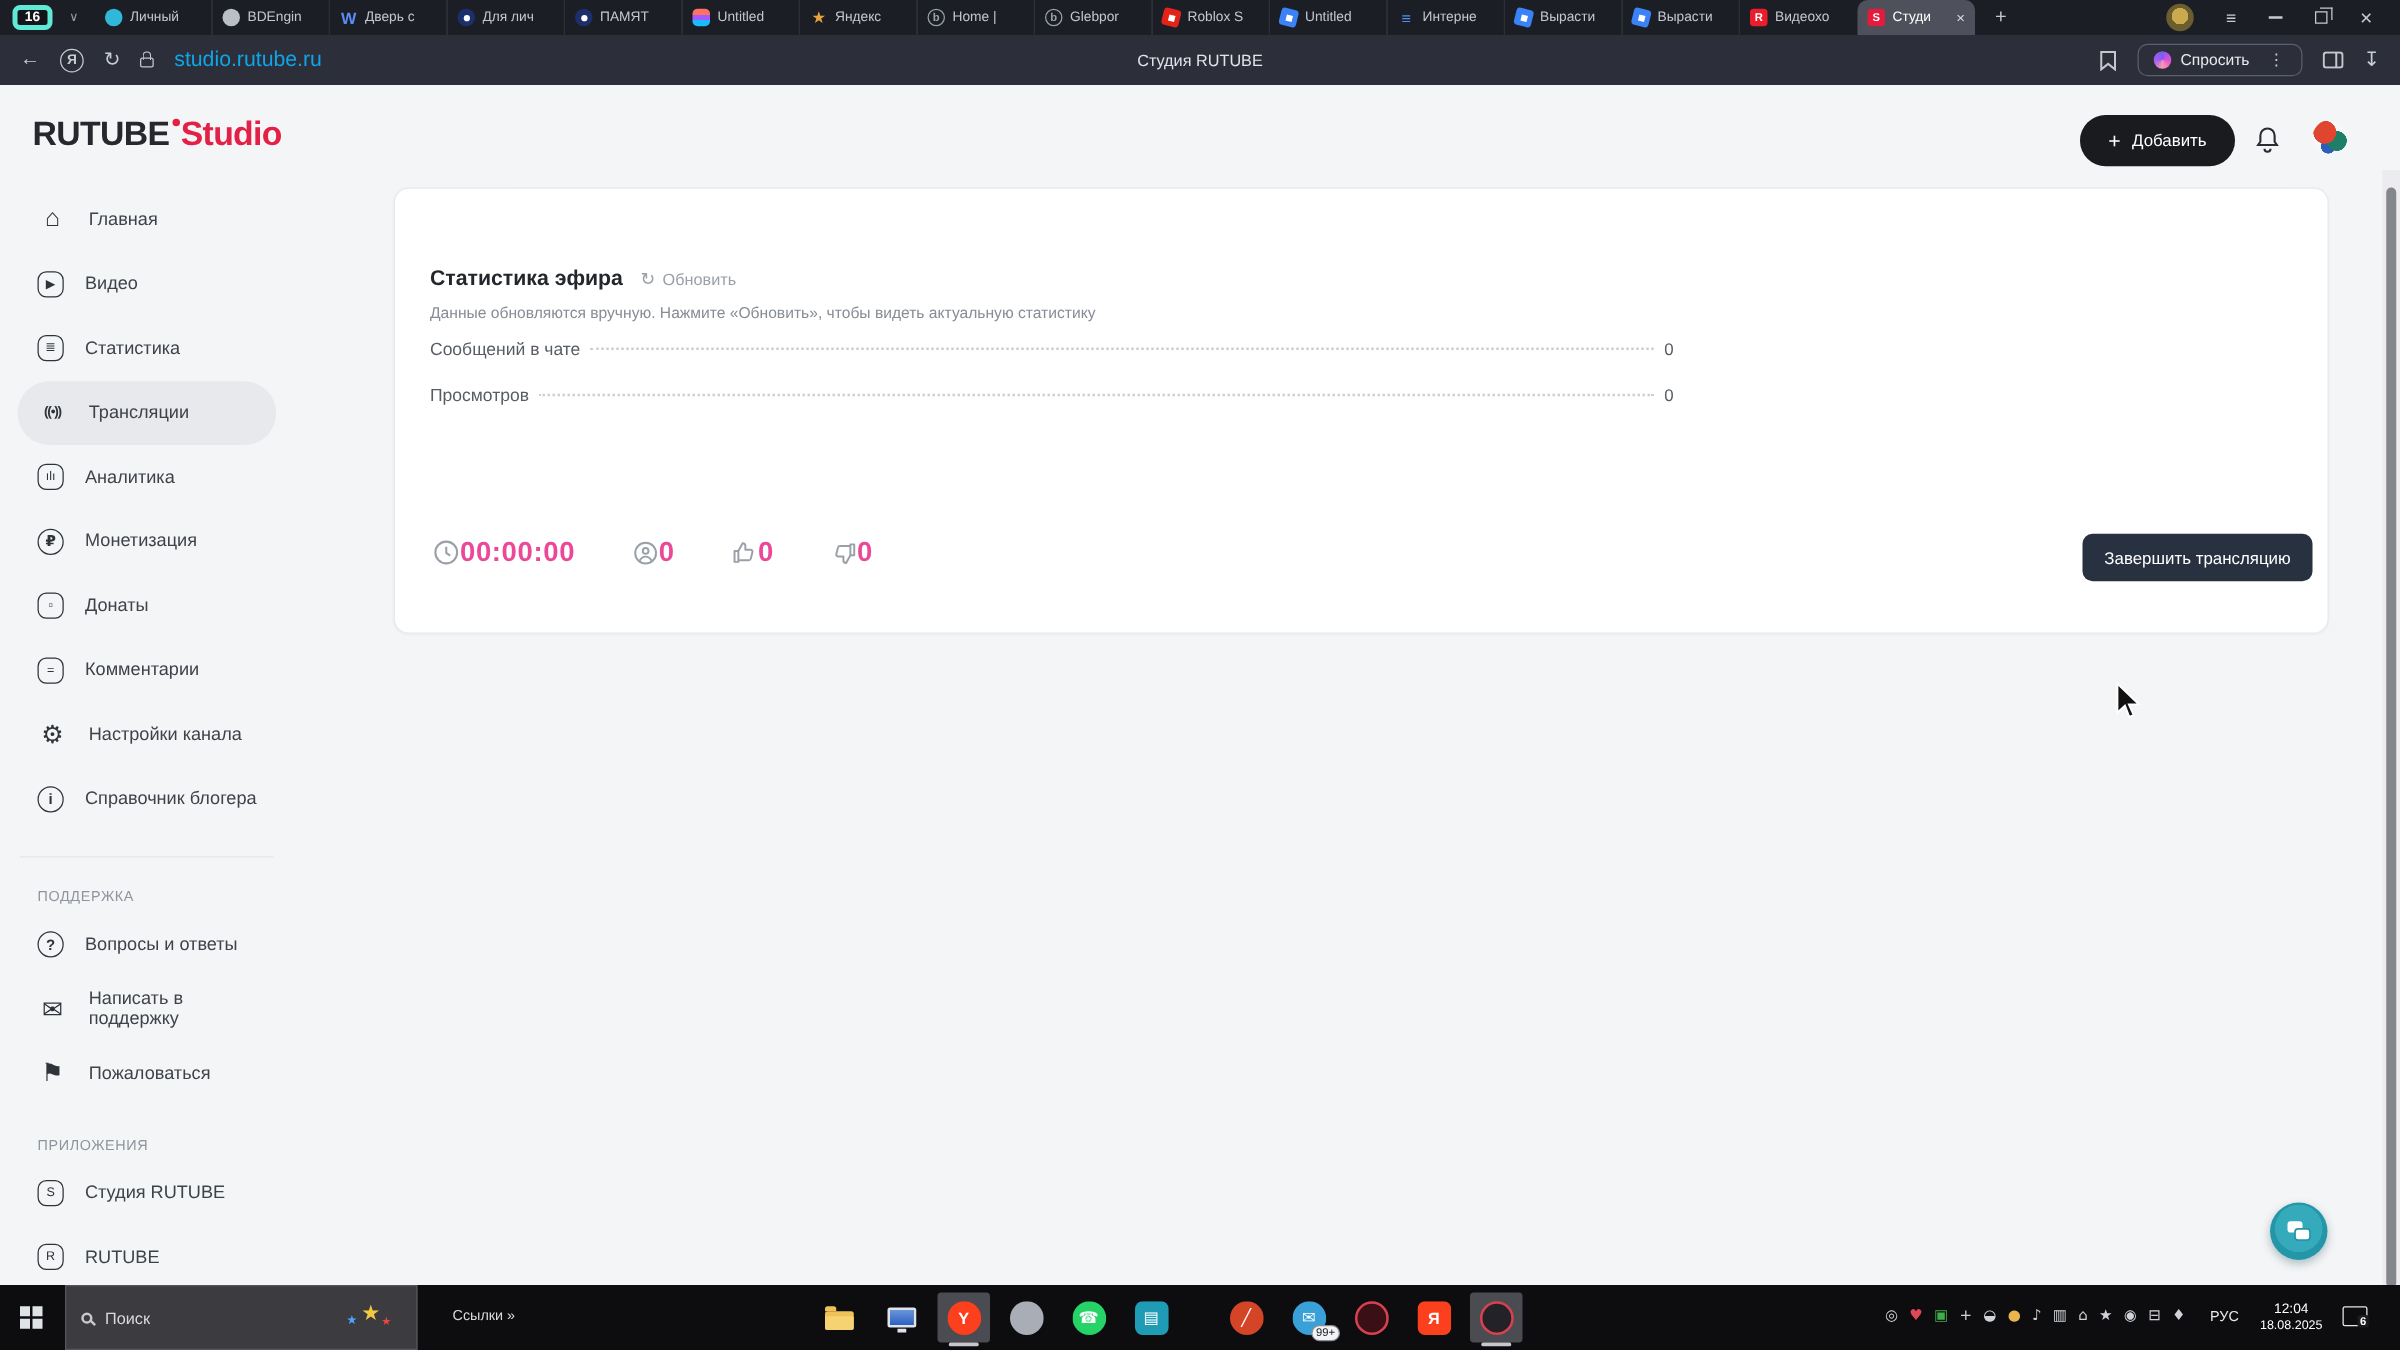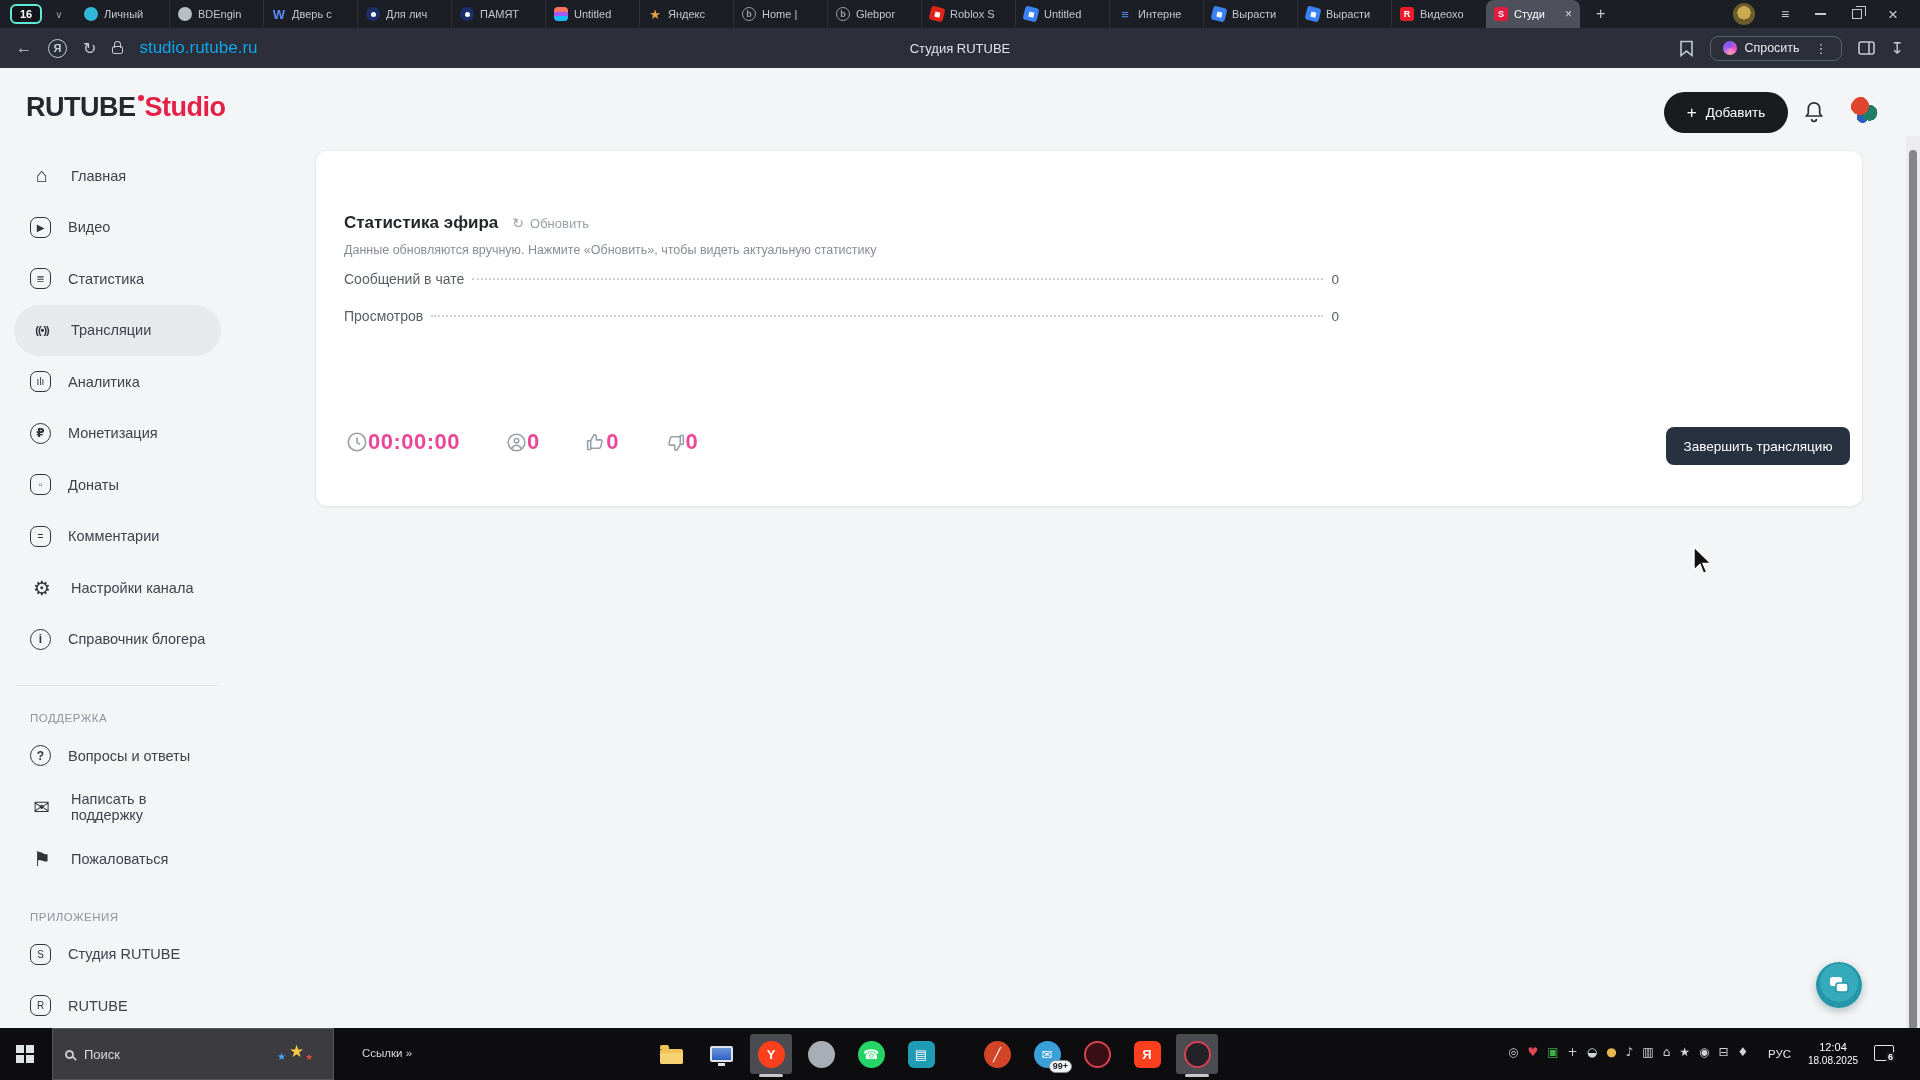--- a/index.html
+++ b/index.html
@@ -1,19 +1,19 @@
 <!DOCTYPE html>
 <html style="--studio_red: #e32045; --link_red: #d75b55; --toggle_red: #ee4956; --live_red: #e02b3c; --dark_button: #273140; --add_button: #1a1b1f; --fab: #2496a8;"><head>
 <meta charset="utf-8">
 <style>
   *{margin:0;padding:0;box-sizing:border-box;font-family:"Liberation Sans","DejaVu Sans",sans-serif}
   html,body{width:1920px;height:1080px;overflow:hidden;background:#f4f5f7}
   
   .tabbar{position:absolute;left:0;top:0;width:1920px;height:28px;background:#1c1e26;display:flex;align-items:center;padding:0 10px;gap:6px}
-  .tabcount{width:32px;height:20px;border:2px solid #5eead4;border-radius:6px;color:#fff;font-size:11px;font-weight:700;display:flex;align-items:center;justify-content:center;background:#14151b}
+  .tabcount{width:32px;height:20px;border:4px solid #5eead4;border-radius:6px;color:#fff;font-size:11px;font-weight:700;display:flex;align-items:center;justify-content:center;background:#14151b}
   .tabchev{color:#9aa0ab;font-size:10px;width:22px;text-align:center}
   .tabs{display:flex;align-items:center;height:28px;overflow:hidden}
   .tab{width:94px;height:28px;display:flex;align-items:center;gap:6px;padding:0 8px;color:#c3c7d0;font-size:11px;white-space:nowrap;overflow:hidden}
   .tab+.tab{box-shadow:-1px 0 0 rgba(255,255,255,.08)}
   .tab.active{background:#4e515b;border-radius:8px 8px 0 0;color:#fff;box-shadow:none}
   .tlabel{flex:1;overflow:hidden;text-overflow:ellipsis}
   .tclose{font-size:12px;color:#d8dbe1}
   .fav{width:14px;height:14px;border-radius:50%;flex:none;display:flex;align-items:center;justify-content:center;font-size:9px;font-weight:700;color:#fff}
   .fav.sq{border-radius:3px}
   .fav.glyph{background:transparent!important;font-size:13px}
@@ -112,21 +112,21 @@
   .sparkles{margin-left:auto;position:relative;width:46px;height:30px}
   .sparkles b{position:absolute;font-weight:400}
   .tlinks{position:absolute;left:362px;top:19px;color:#d9d9d9;font-size:11.5px}
   .tapps{position:absolute;left:650px;top:6px;display:flex;gap:8px}
   .apptile{width:42px;height:40px;display:flex;align-items:center;justify-content:center;position:relative}
   .apptile.active{background:#4b4b52;border-radius:3px}
   .apptile.active::after{content:"";position:absolute;bottom:-3px;left:9px;right:9px;height:3px;background:#c8c8cc;border-radius:2px}
   .apptile.gap{margin-left:26px}
   .aico{width:27px;height:27px;border-radius:50%;display:flex;align-items:center;justify-content:center;font-size:13px;font-weight:700;border:2px solid transparent}
   .aico.sqi{border-radius:6px}
-  .abadge{position:absolute;right:-4px;bottom:1px;background:#f2f3f5;color:#1d1f24;font-size:9px;font-weight:700;padding:0 3px;border-radius:8px;border:1px solid #8a8f98;line-height:11px}
+  .abadge{position:absolute;right:-4px;bottom:1px;background:#f2f3f5;color:#1d1f24;font-size:9px;font-weight:400;padding:0 3px;border-radius:8px;border:1px solid #8a8f98;line-height:11px}
   .abadge:empty{display:none}
   .folder{width:23px;height:15px;background:#eec256;border-radius:2px;position:relative;margin-top:4px}
   .folder::before{content:"";position:absolute;top:-4px;left:0;width:9px;height:4px;background:#eec256;border-radius:2px 2px 0 0}
   .folder::after{content:"";position:absolute;bottom:0;left:0;width:23px;height:11px;background:#f7d273;border-radius:1px 1px 2px 2px}
   .displayico{width:23px;height:16px;background:linear-gradient(#6a96d8,#2f5fc4);border:2px solid #dfe3ea;border-radius:2px;position:relative}
   .displayico::after{content:"";position:absolute;left:6px;bottom:-6px;width:7px;height:3px;background:#dfe3ea}
   .ttray{position:absolute;left:1508px;top:18px;display:flex;gap:9px;align-items:center}
   .ttray span{font-size:12px;line-height:1;font-family:"DejaVu Sans",sans-serif}
   .tlang{position:absolute;left:1768px;top:20px;color:#e8e8e8;font-size:11.5px}
   .tclock{position:absolute;left:1804px;top:12px;width:58px;text-align:center;color:#fff;font-size:11px;line-height:14px}

